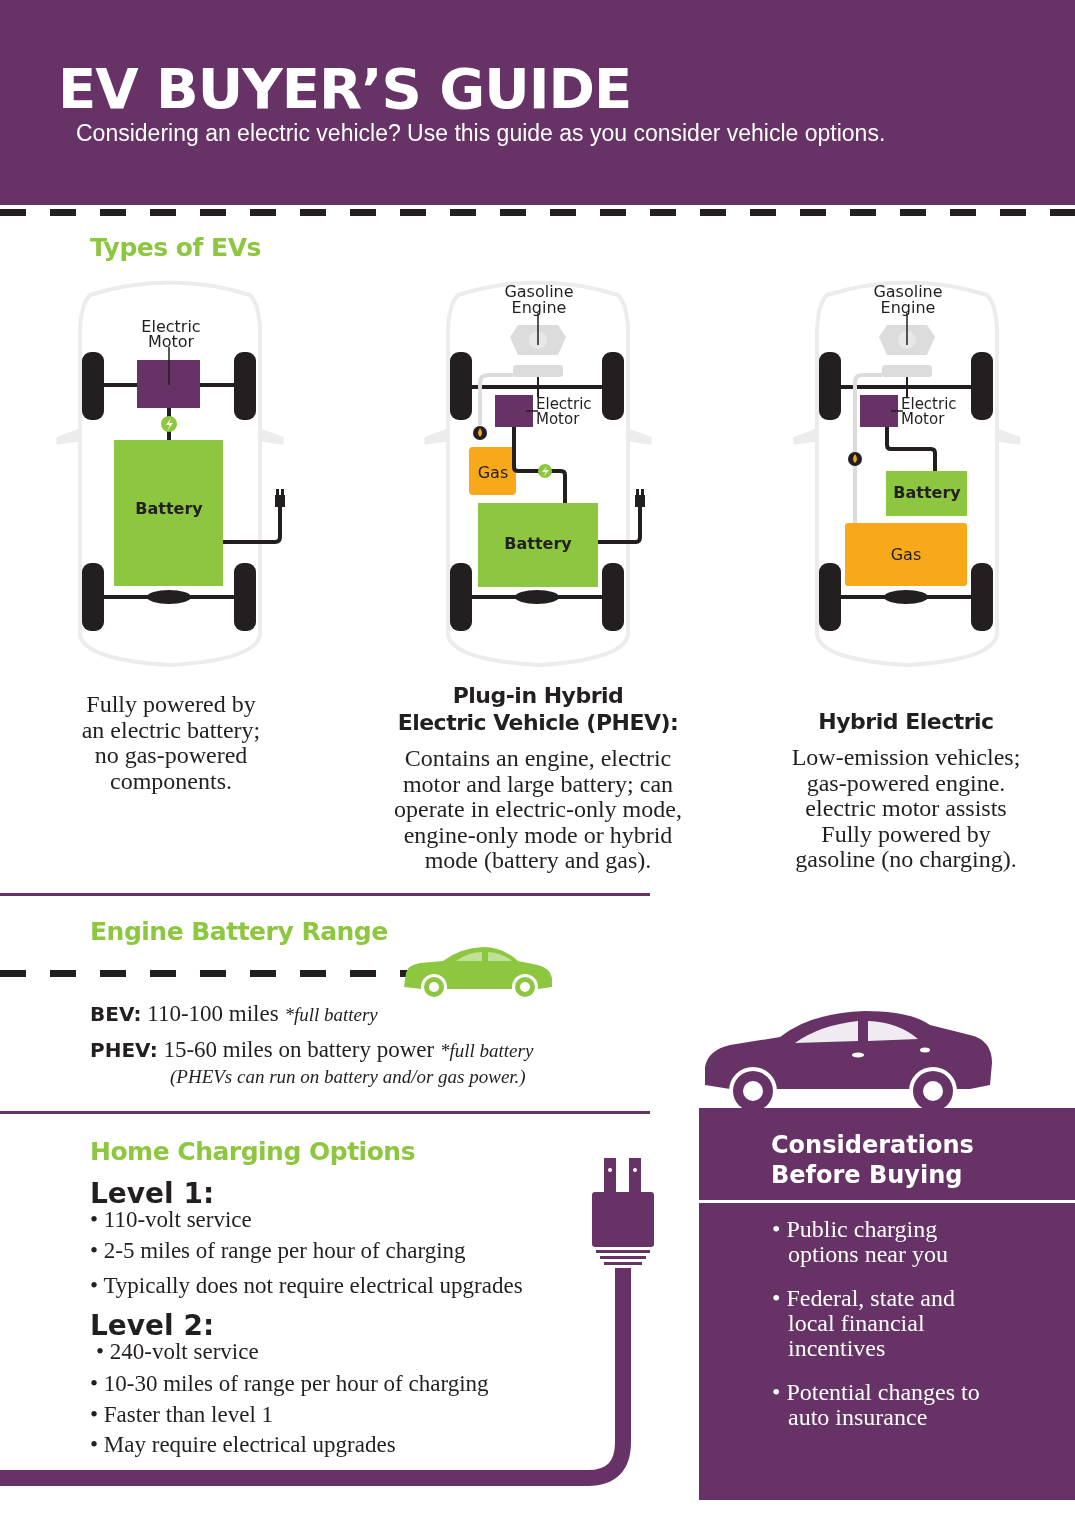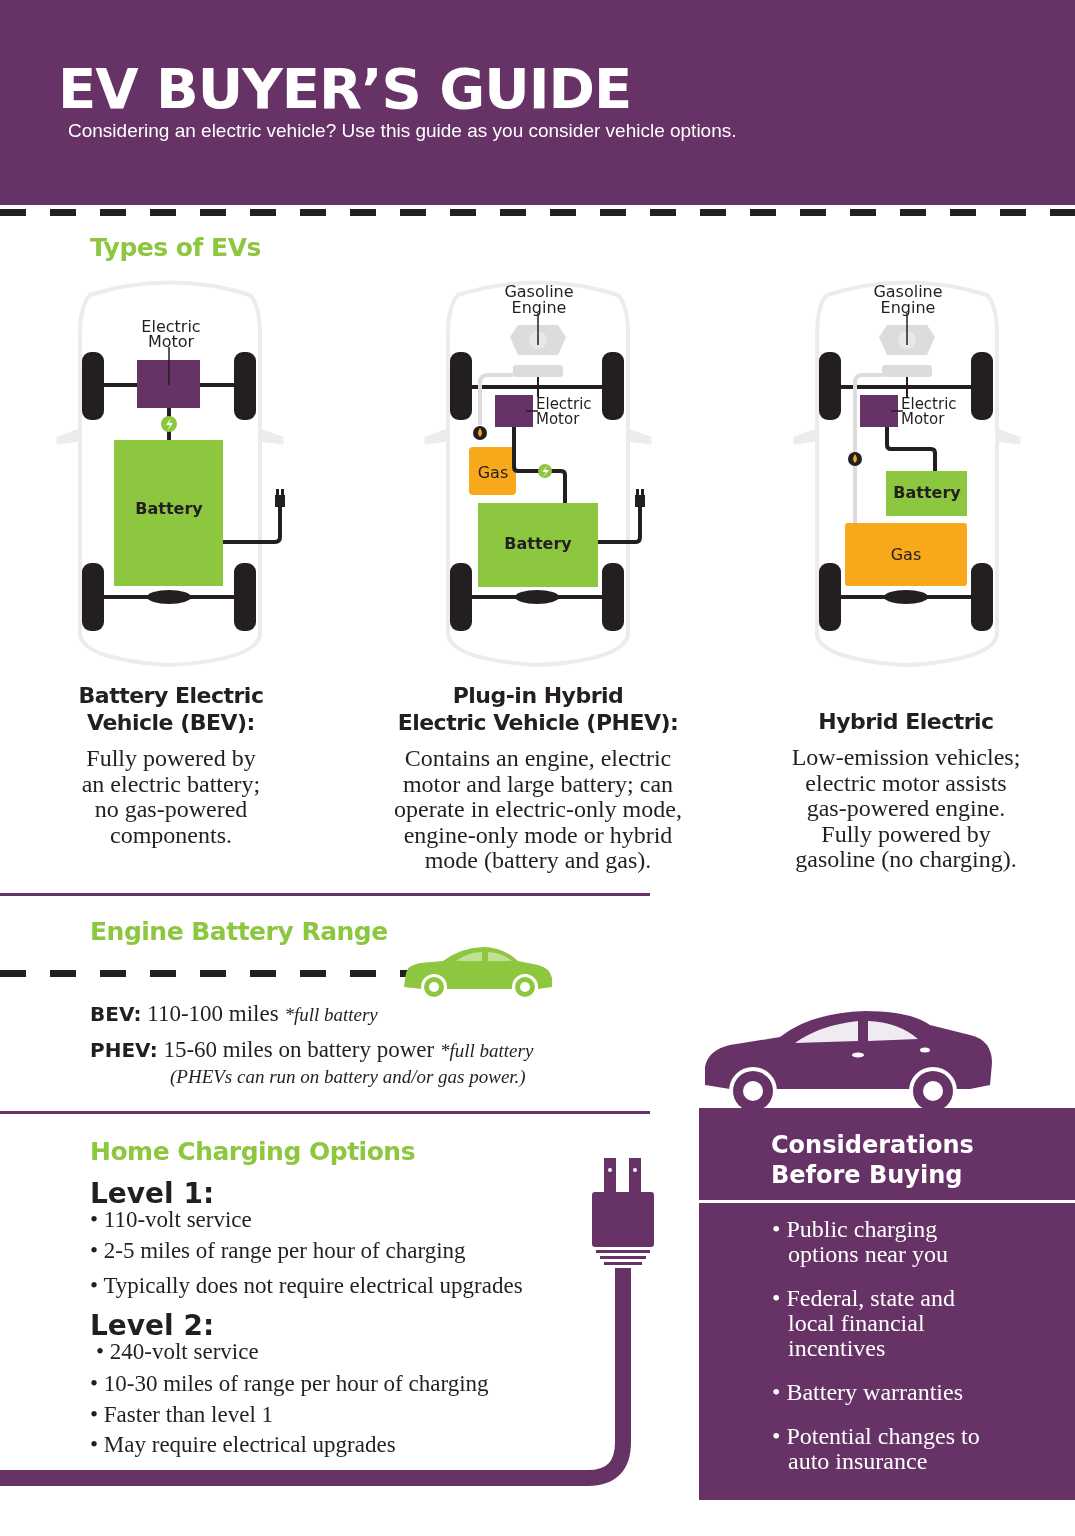--- a/index.html
+++ b/index.html
@@ -1,21 +1,21 @@
 <!DOCTYPE html>
 <html><head>
 <meta charset="utf-8">
 <style>
   * { box-sizing: border-box; margin: 0; padding: 0; }
   html, body { width: 1075px; height: 1536px; background: #ffffff; overflow: hidden; }
   body { position: relative; font-family: "Liberation Sans", sans-serif; color: #231f20; }
   .abs { position: absolute; }
   .header { left: 0; top: 0; width: 1075px; height: 205px; background: #673366; }
   .title { left: 58px; top: 56px; font-family: "DejaVu Sans", sans-serif; font-weight: bold; font-size: 56px; color: #fff; letter-spacing: -1px; white-space: nowrap; }
-  .subtitle { left: 68px; top: 120px; font-size: 19px; color: #fff; white-space: nowrap; }
+  .subtitle { left: 76px; top: 120px; font-size: 23px; color: #fff; white-space: nowrap; }
   .dash-line { height: 7px; background: repeating-linear-gradient(to right, #231f20 0 26px, transparent 26px 50px); }
   .green-head { font-family: "DejaVu Sans", sans-serif; font-weight: bold; color: #8dc63f; font-size: 25px; letter-spacing: -0.5px; white-space: nowrap; }
   .veh-title { font-family: "DejaVu Sans", sans-serif; font-weight: bold; font-size: 22px; line-height: 27px; text-align: center; color: #231f20; letter-spacing: -0.5px; }
   .veh-desc { font-family: "Liberation Serif", serif; font-size: 24px; line-height: 25.5px; text-align: center; color: #231f20; }
   .rule { height: 3px; background: #673366; }
   .range-row { font-family: "Liberation Serif", serif; font-size: 23px; white-space: nowrap; }
   .range-row b { font-family: "DejaVu Sans", sans-serif; font-weight: bold; font-size: 20px; }
   .range-row i { font-size: 19px; }
   .range-note { font-family: "Liberation Serif", serif; font-style: italic; font-size: 19px; white-space: nowrap; }
   .level-head { font-family: "DejaVu Sans", sans-serif; font-weight: bold; font-size: 28px; }
@@ -129,24 +129,20 @@
     <rect x="58" y="248" width="122" height="63" rx="3" fill="#f7a81b"></rect>
     <text x="119" y="285" text-anchor="middle" font-size="16" fill="#231f20">Gas</text>
     <text x="121" y="22" text-anchor="middle" font-size="16" fill="#231f20">Gasoline</text>
     <text x="121" y="38" text-anchor="middle" font-size="16" fill="#231f20">Engine</text>
     <text x="114" y="134" font-size="15" fill="#231f20">Electric</text>
     <text x="114" y="149" font-size="15" fill="#231f20">Motor</text>
   </svg>
 </div>
 
 <div class="abs" style="left:40px;top:682px;width:262px;">
-  <div class="veh-title">
-    <div>Battery Electric</div>
-    <div>Vehicle (BEV):</div>
-  </div>
   <div class="veh-desc" style="margin-top:10px;">
     <div>Fully powered by</div>
     <div>an electric battery;</div>
     <div>no gas-powered</div>
     <div>components.</div>
   </div>
 </div>
 
 <div class="abs" style="left:372px;top:682px;width:332px;">
   <div class="veh-title">
@@ -161,22 +157,22 @@
     <div>mode (battery and gas).</div>
   </div>
 </div>
 
 <div class="abs" style="left:770px;top:708px;width:272px;">
   <div class="veh-title">
     <div>Hybrid Electric</div>
   </div>
   <div class="veh-desc" style="margin-top:10px;">
     <div>Low-emission vehicles;</div>
+    <div>gas-powered engine.</div>
     <div>electric motor assists</div>
-    <div>gas-powered engine.</div>
     <div>Fully powered by</div>
     <div>gasoline (no charging).</div>
   </div>
 </div>
 
 <div class="abs rule" style="left:0;top:893px;width:650px;"></div>
 
 <div class="abs green-head" style="left:90px;top:917px;">Engine Battery Range</div>
 <div class="abs dash-line" style="left:0;top:970px;width:410px;"></div>
 <div class="abs" style="left:398px;top:943px;">
@@ -243,15 +239,14 @@
 </div>
 <div class="abs consider-box"></div>
 <div class="abs consider-head" style="left:771px;top:1130px;">
   <div>Considerations</div>
   <div>Before Buying</div>
 </div>
 <div class="abs" style="left:699px;top:1200px;width:376px;height:3px;background:#fff;"></div>
 <div class="abs" style="left:772px;top:1217px;width:290px;">
   <div class="consider-item" style="margin-bottom:19px;">• <span>Public charging</span><br><span>options near you</span></div>
   <div class="consider-item" style="margin-bottom:19px;">• <span>Federal, state and</span><br><span>local financial</span><br><span>incentives</span></div>
-  <div class="consider-item" style="margin-bottom:19px;">• <span>Battery warranties</span></div>
   <div class="consider-item">• <span>Potential changes to</span><br><span>auto insurance</span></div>
 </div>
 
 </body></html>

